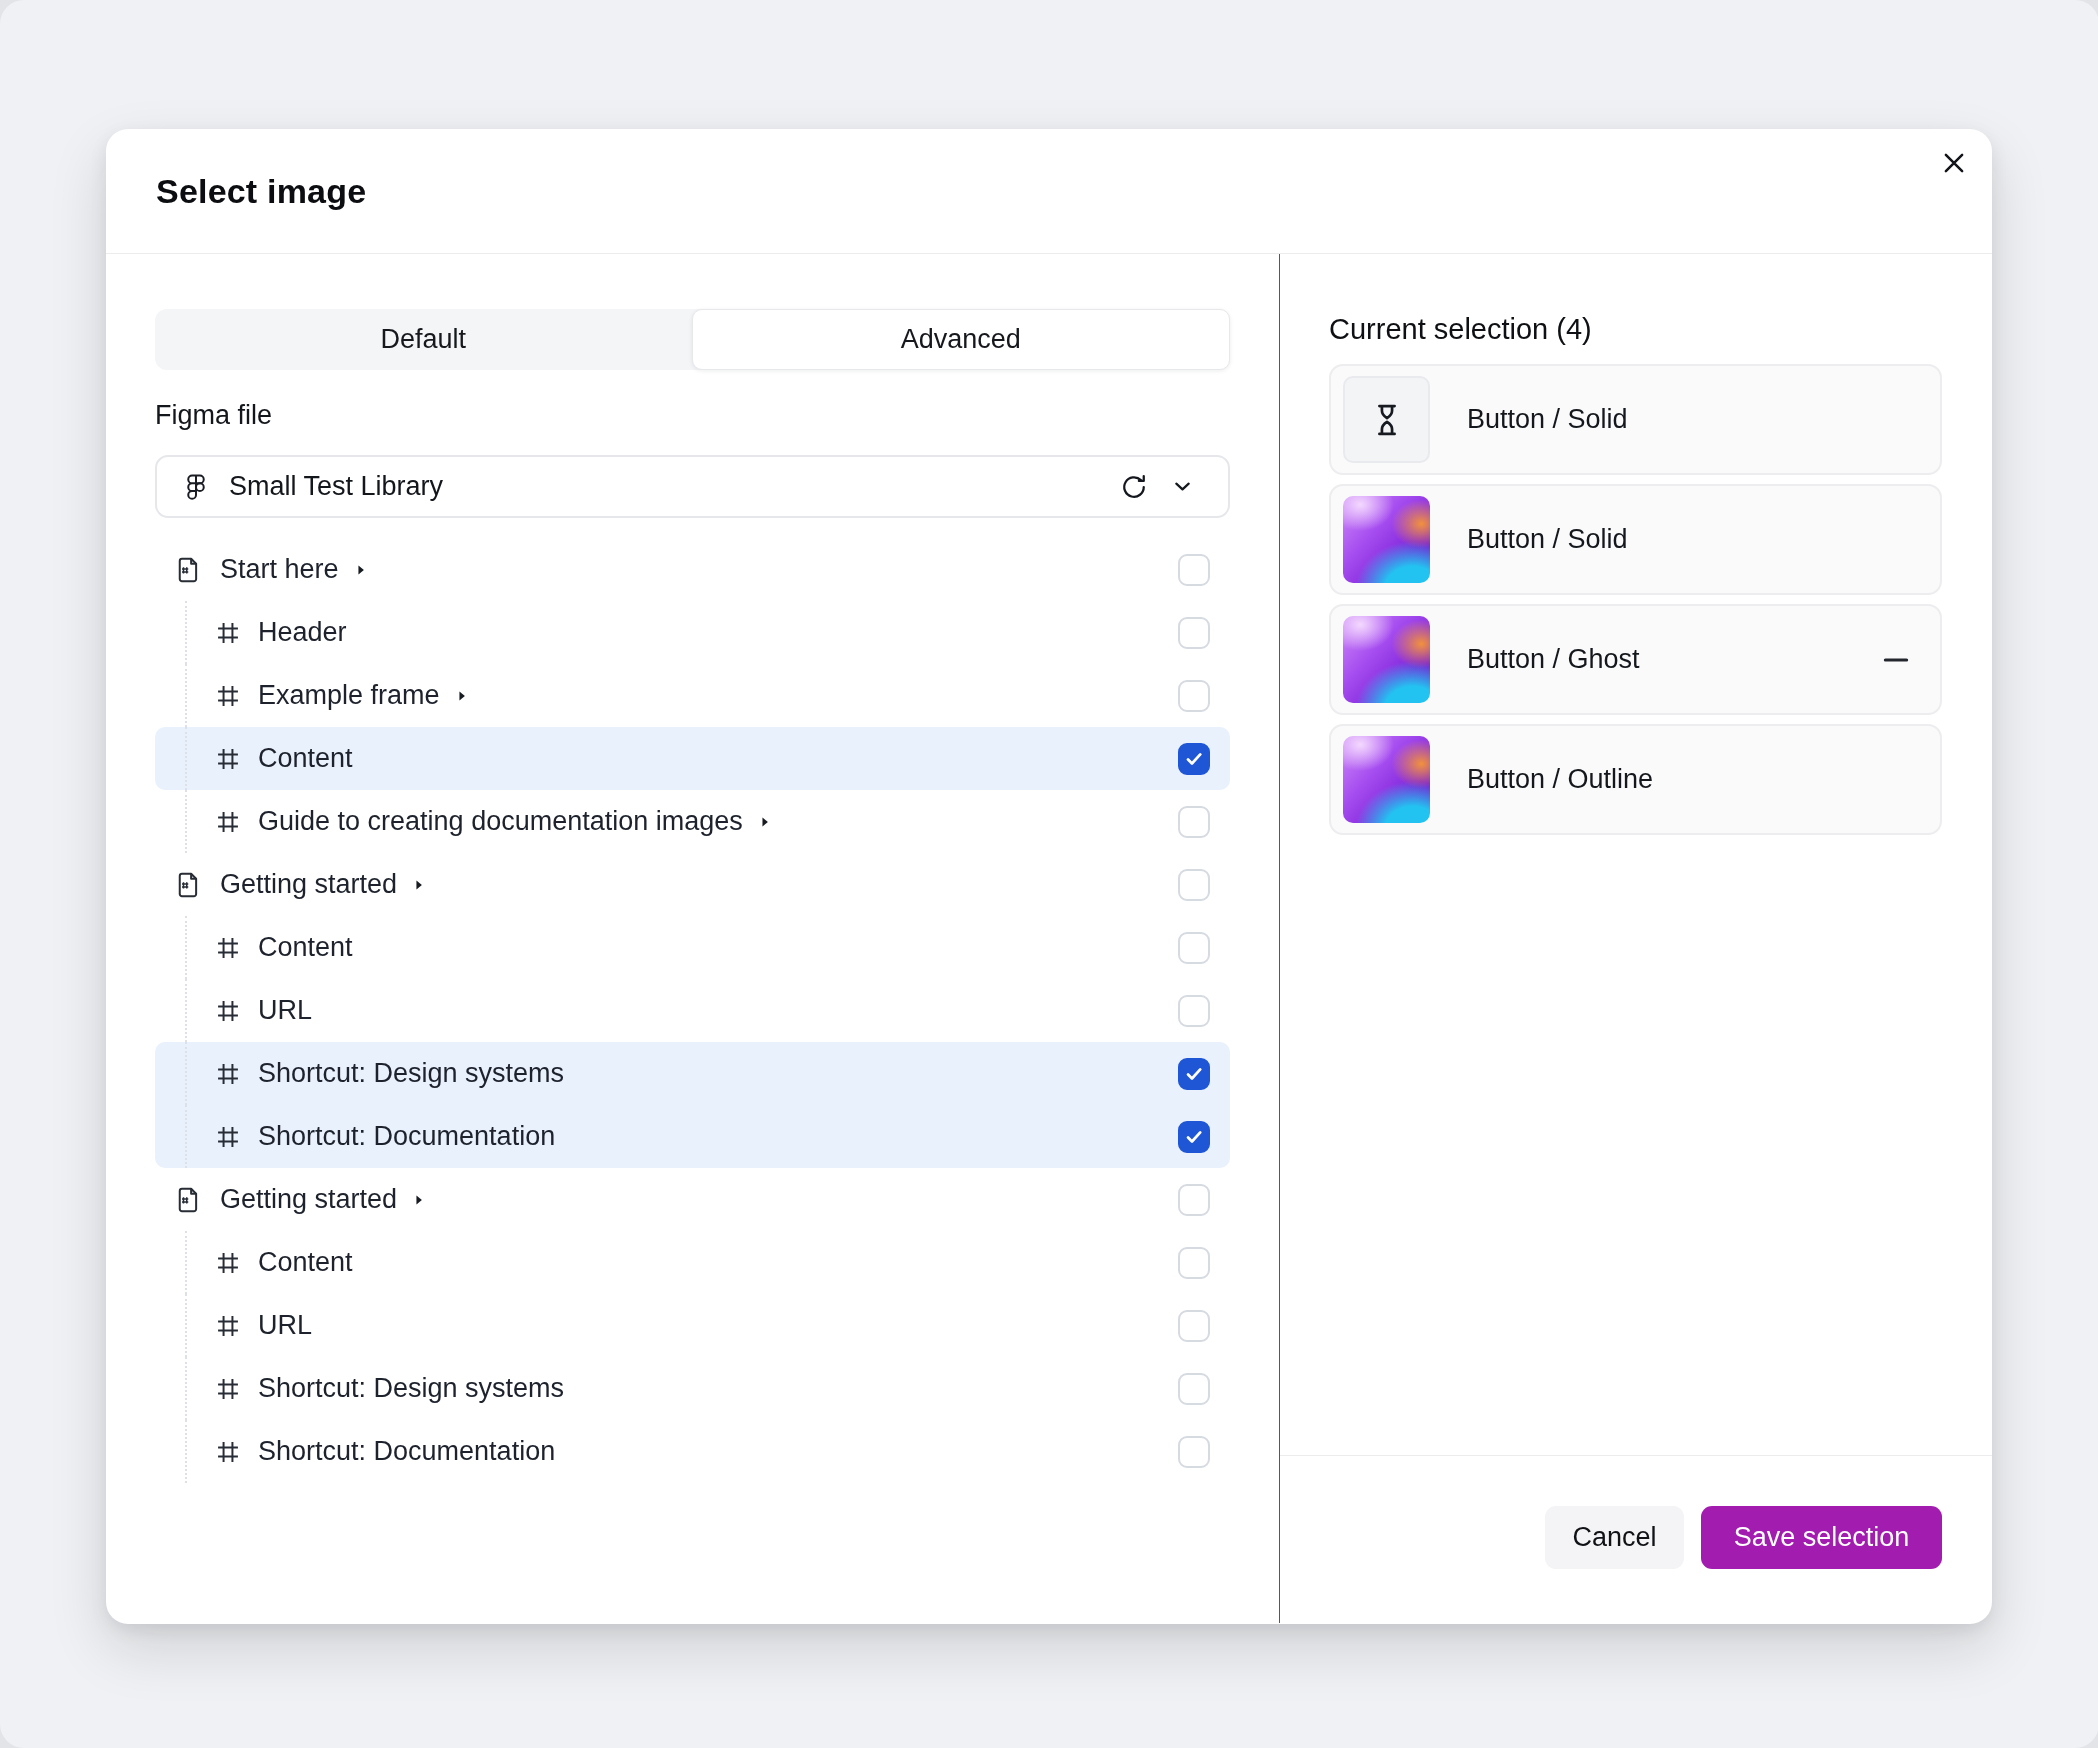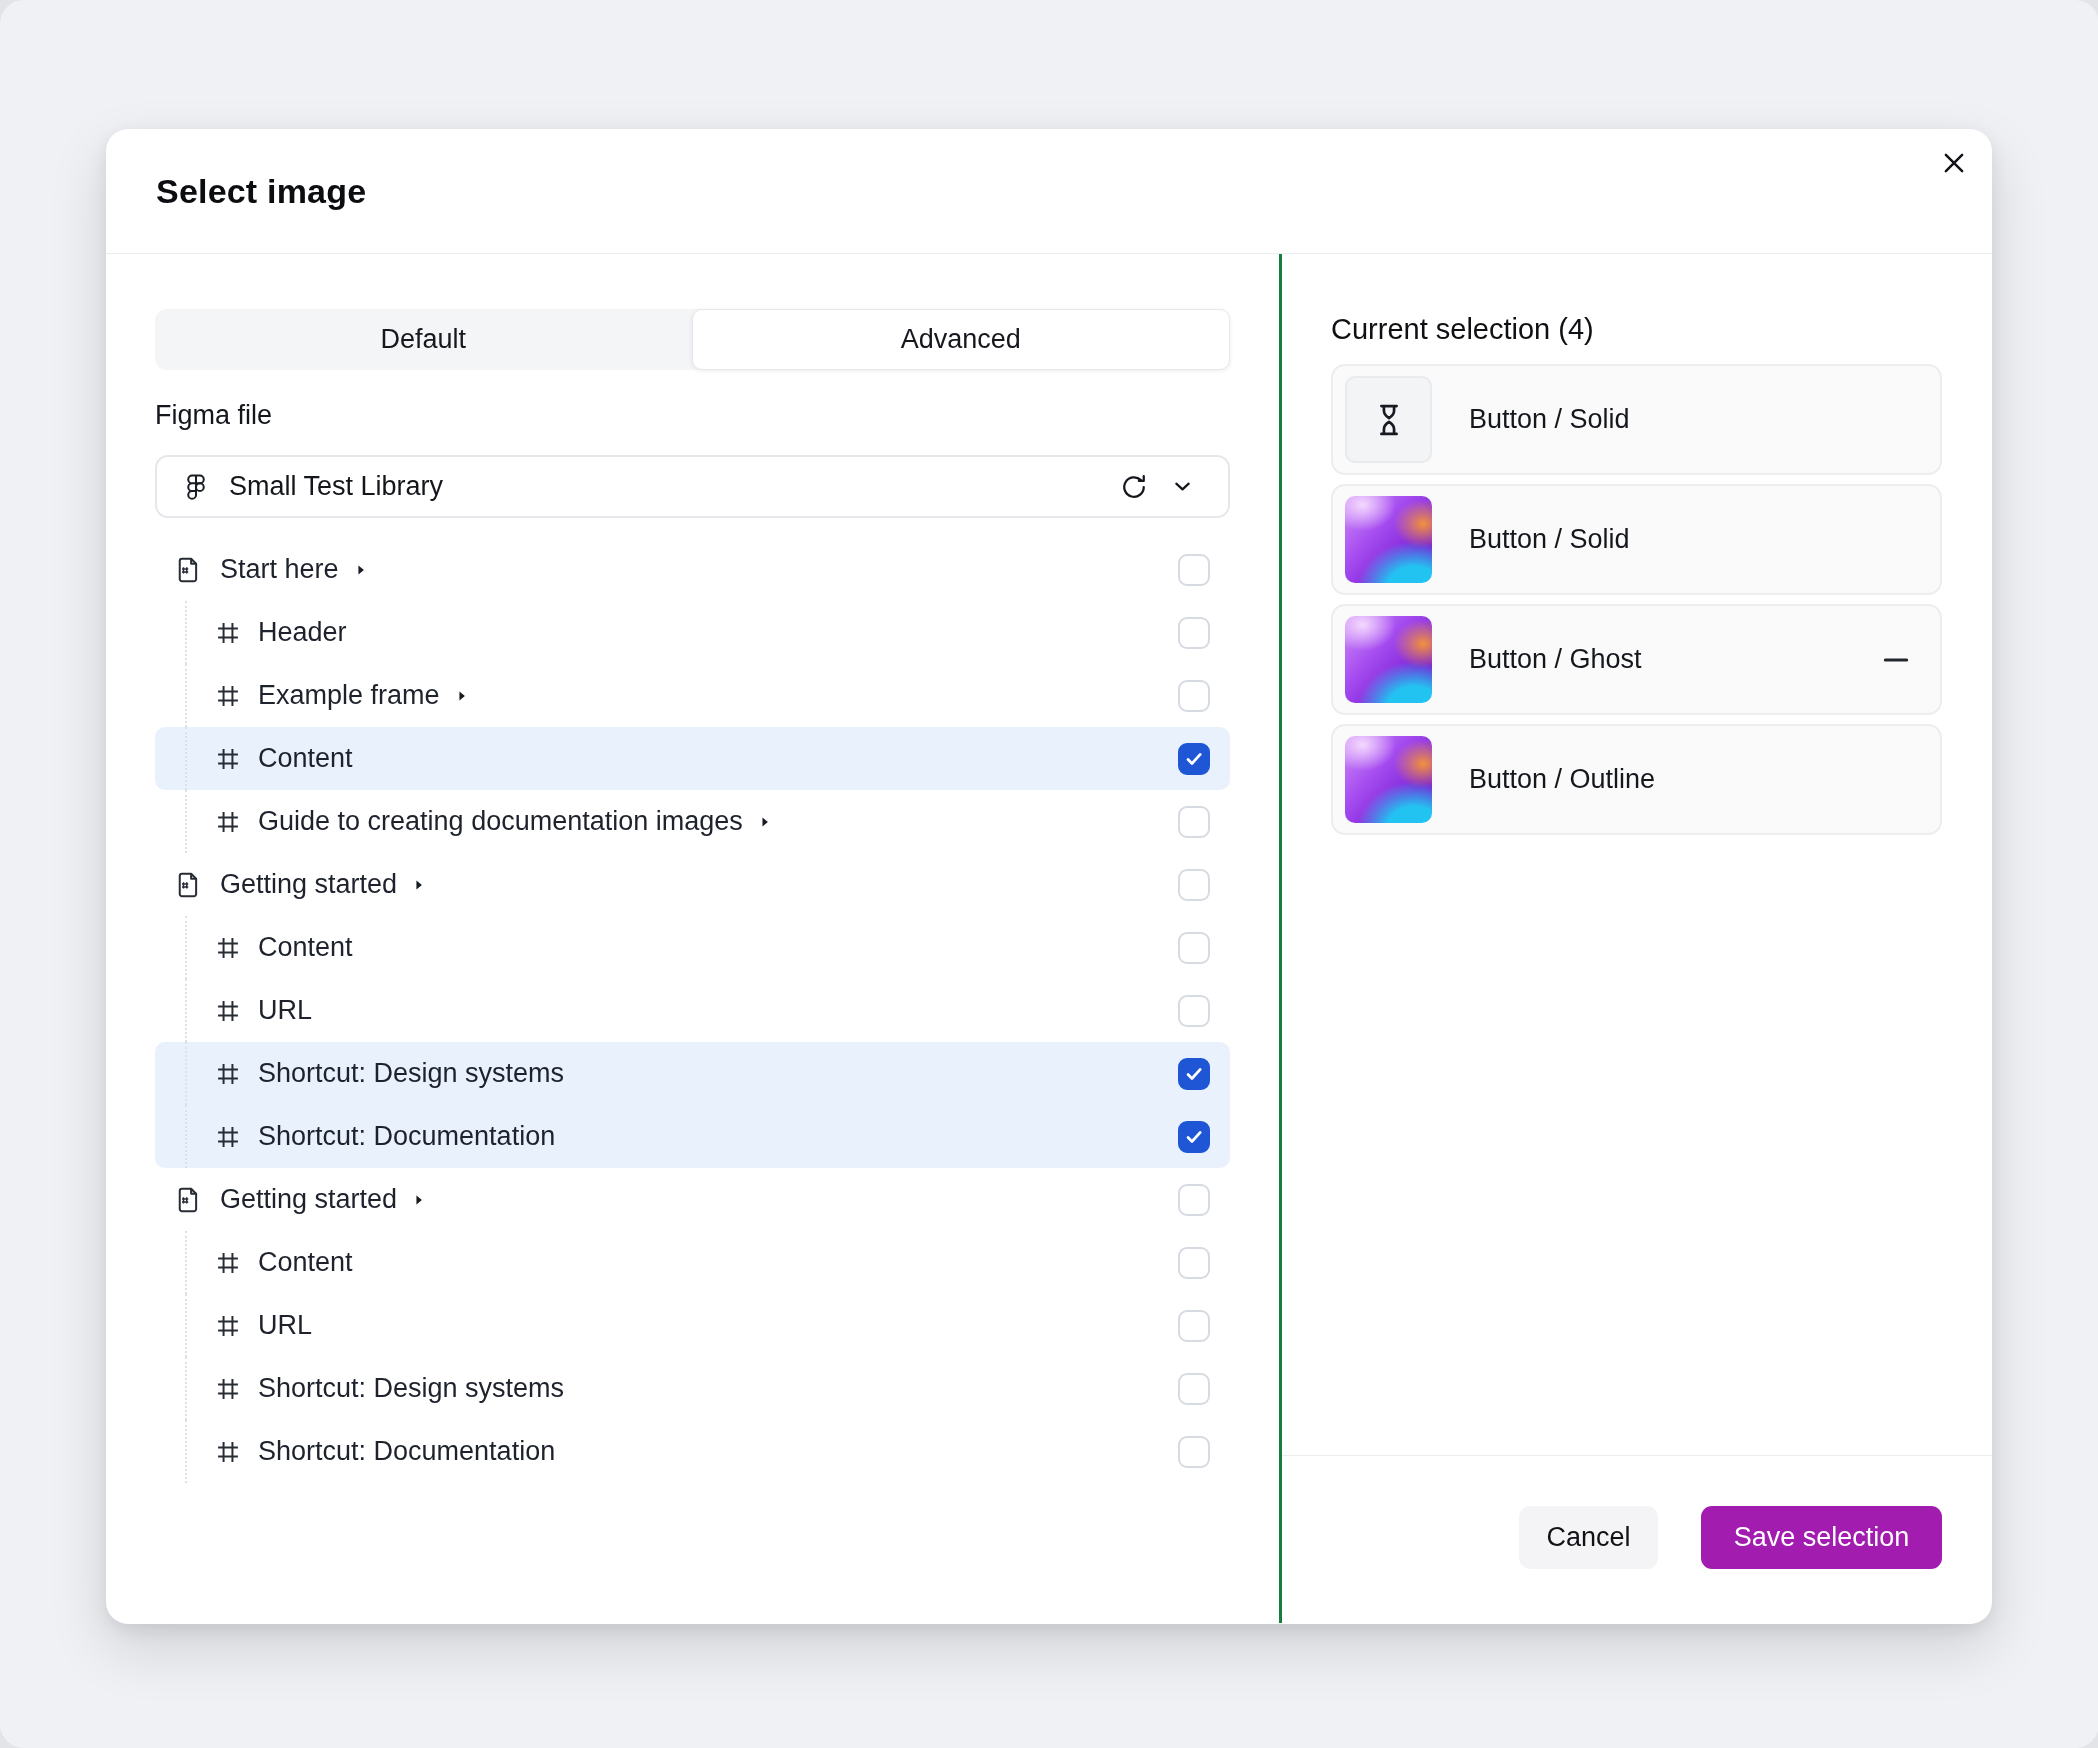--- a/index.html
+++ b/index.html
@@ -16,21 +16,21 @@
     position:absolute;left:106px;top:129px;width:1886px;height:1495px;
     background:#fff;border-radius:22px;overflow:hidden;
     box-shadow:0 24px 59px rgba(15,18,25,.14), 0 6px 18px rgba(15,18,25,.08);
   }
   .modal-header{position:relative;height:125px;border-bottom:1px solid #ececef;display:flex;align-items:center;padding-left:50px;box-sizing:border-box}
   .dialog-title{font-size:34px;font-weight:700;color:#0c0d10;letter-spacing:0.2px}
   .close-btn{position:absolute;top:10px;right:14px;width:48px;height:48px;border:none;background:none;padding:0;display:flex;align-items:center;justify-content:center;cursor:pointer}
 
   .modal-body{display:flex;height:1369px}
   .left-panel{width:1173px;box-sizing:border-box;padding:55px 49px 0 49px}
-  .right-panel{flex:1;border-left:3px solid #15803d;position:relative;box-sizing:border-box;padding:59px 50px 0 49px}
+  .right-panel{flex:1;border-left:1px solid #15803d;position:relative;box-sizing:border-box;padding:59px 50px 0 49px}
 
   
   .tabs{display:flex;height:61px;background:#f4f5f7;border-radius:12px}
   .tab{flex:1;display:flex;align-items:center;justify-content:center;font-size:27px;color:#16181d;cursor:pointer;border-radius:10px;box-sizing:border-box}
   .tab.selected{background:#fff;border:1px solid #e7e8ec;box-shadow:0 1px 4px rgba(18,24,38,.08)}
 
   
   .field-label{margin-top:30px;font-size:27px;color:#13161b}
   .file-select{margin-top:24px;height:63px;border:2px solid #e6e7eb;border-radius:13px;display:flex;align-items:center;padding:0 22px 0 24px;box-sizing:border-box;cursor:pointer}
   .file-select .value{font-size:27px;color:#13161b;margin-left:18px;flex:1}
@@ -65,21 +65,21 @@
   .thumb.gradient{
     background:
       radial-gradient(70% 55% at 20% 10%, rgba(246,222,255,.95) 0%, rgba(246,222,255,0) 55%),
       radial-gradient(55% 45% at 90% 32%, #f2913d 0%, rgba(242,145,61,0) 62%),
       radial-gradient(100% 85% at 80% 108%, #23c3f1 0%, #23c3f1 32%, rgba(35,195,241,0) 66%),
       linear-gradient(132deg, #cf8bf8 0%, #a64df0 38%, #7e22d8 72%, #6b1ecb 100%);
   }
   .card-label{margin-left:37px;font-size:27px;color:#14171c}
   .remove-btn{position:absolute;right:22px;top:50%;transform:translateY(-50%);width:44px;height:44px;border:none;background:none;padding:0;display:flex;align-items:center;justify-content:center;cursor:pointer}
 
-  .panel-footer{position:absolute;left:0;right:0;bottom:0;height:168px;border-top:1px solid #ececef;display:flex;justify-content:flex-end;align-items:flex-start;padding:50px 50px 0 0;gap:43px;box-sizing:border-box}
+  .panel-footer{position:absolute;left:0;right:0;bottom:0;height:168px;border-top:1px solid #ececef;display:flex;justify-content:flex-end;align-items:flex-start;padding:50px 50px 0 0;gap:17px;box-sizing:border-box}
   .btn{height:63px;border-radius:11px;font-size:27px;font-family:inherit;border:none;cursor:pointer;display:flex;align-items:center;justify-content:center}
   .btn-cancel{width:139px;background:#f4f4f6;color:#101216}
   .btn-save{width:241px;background:#a21caf;color:#ffffff}
 </style>
 </head>
 <body>
 
 <div class="screen">
   <div class="modal">
 

